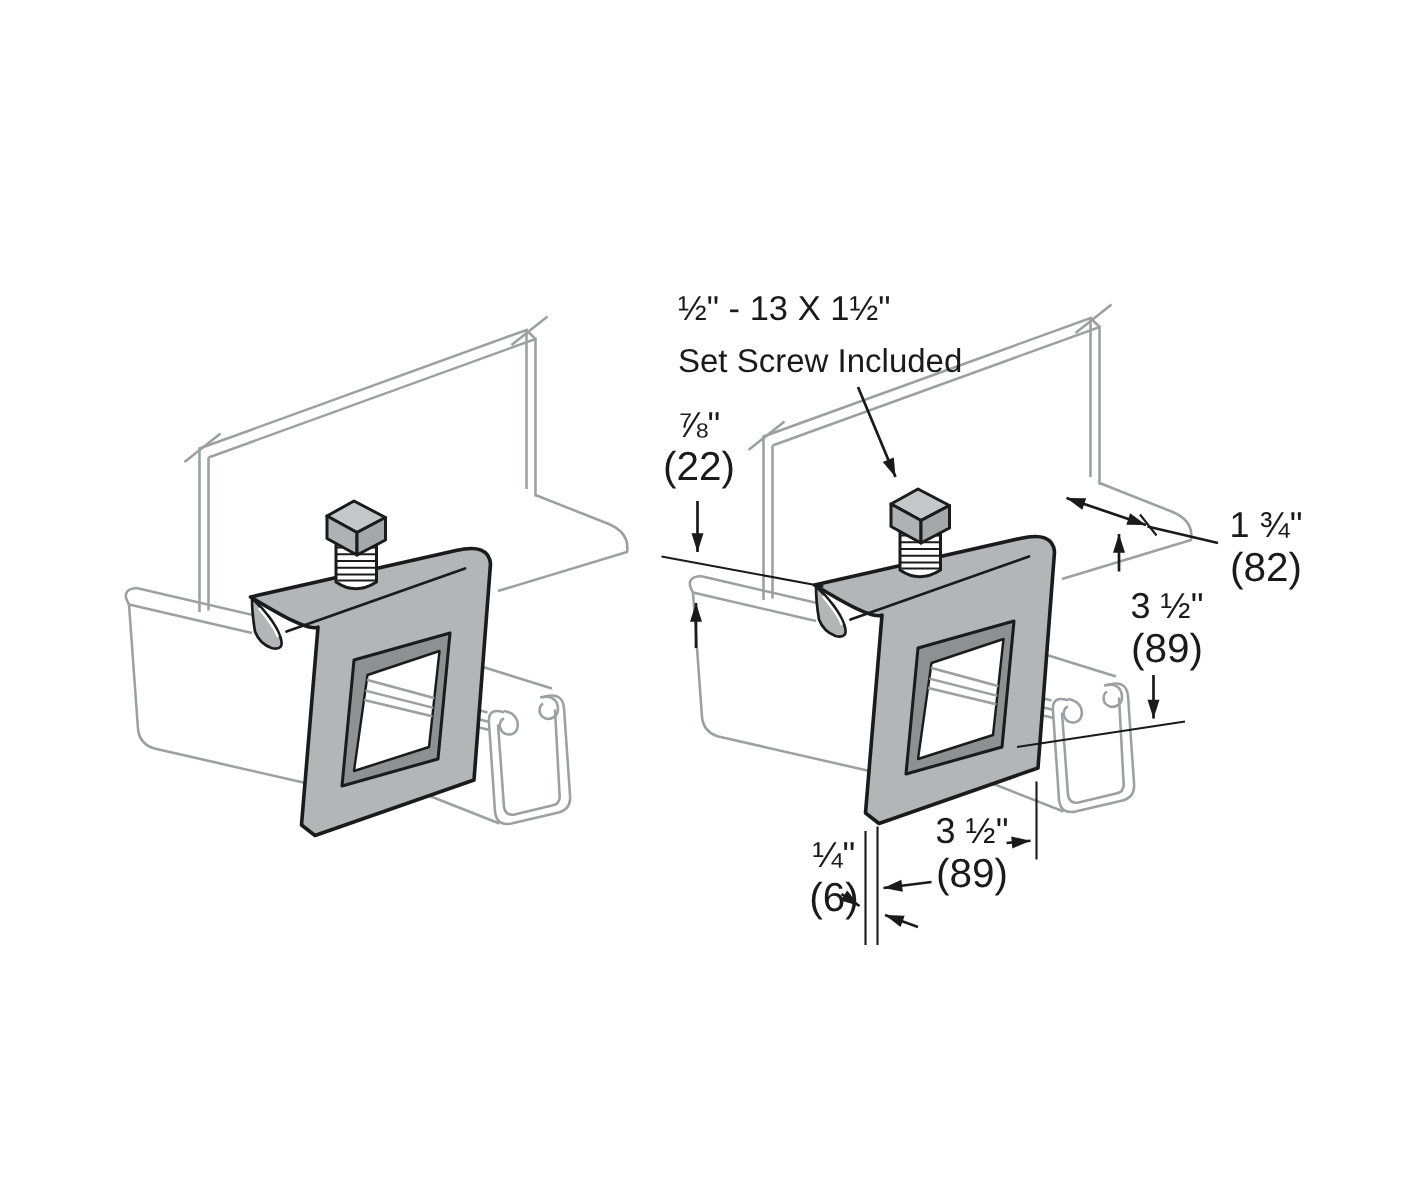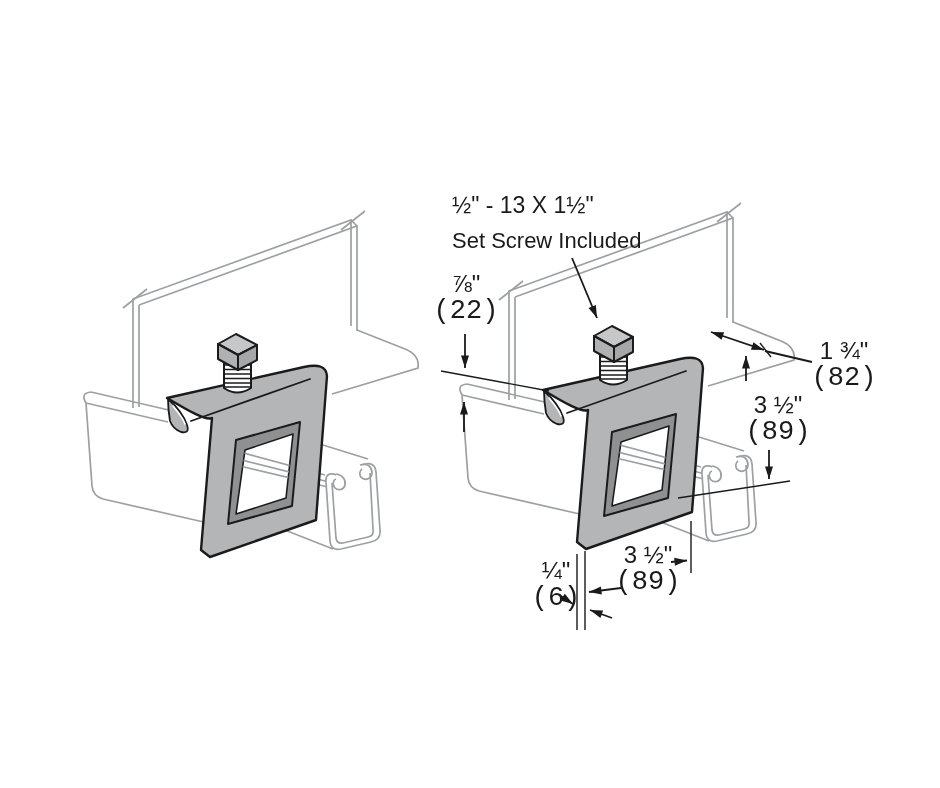--- a/index.html
+++ b/index.html
@@ -4,21 +4,21 @@
 <style>
   html,body{margin:0;padding:0;background:#ffffff;}
   .stage{position:relative;width:940px;height:788px;background:#ffffff;overflow:hidden;
          font-family:"Liberation Sans",sans-serif;color:#1a1a1a;}
   .stage svg{position:absolute;left:0;top:0;}
   .txt{position:absolute;white-space:nowrap;line-height:1.05;}
   .note-line{font-size:23px;letter-spacing:0px;}
   .note-line2{font-size:22px;}
   .dim{text-align:center;}
   .imp{font-family:"Liberation Sans",sans-serif;font-size:24px;display:block;}
-  .met{font-family:Liberation Mono, monospace;font-size:27px;display:block;margin-top:1px;}
+  .met{font-family:Liberation Sans, sans-serif;font-size:27px;display:block;margin-top:1px;}
 </style>
 </head>
 <body>
 
 <div class="stage">
 
   <svg width="940" height="788" viewBox="0 0 940 788">
     <defs>
       <marker id="ah" markerUnits="userSpaceOnUse" markerWidth="15" markerHeight="11" refX="13" refY="5" orient="auto-start-reverse">
         <path d="M0.5,1 L13,5 L0.5,9 z" fill="#1a1a1a"></path>

